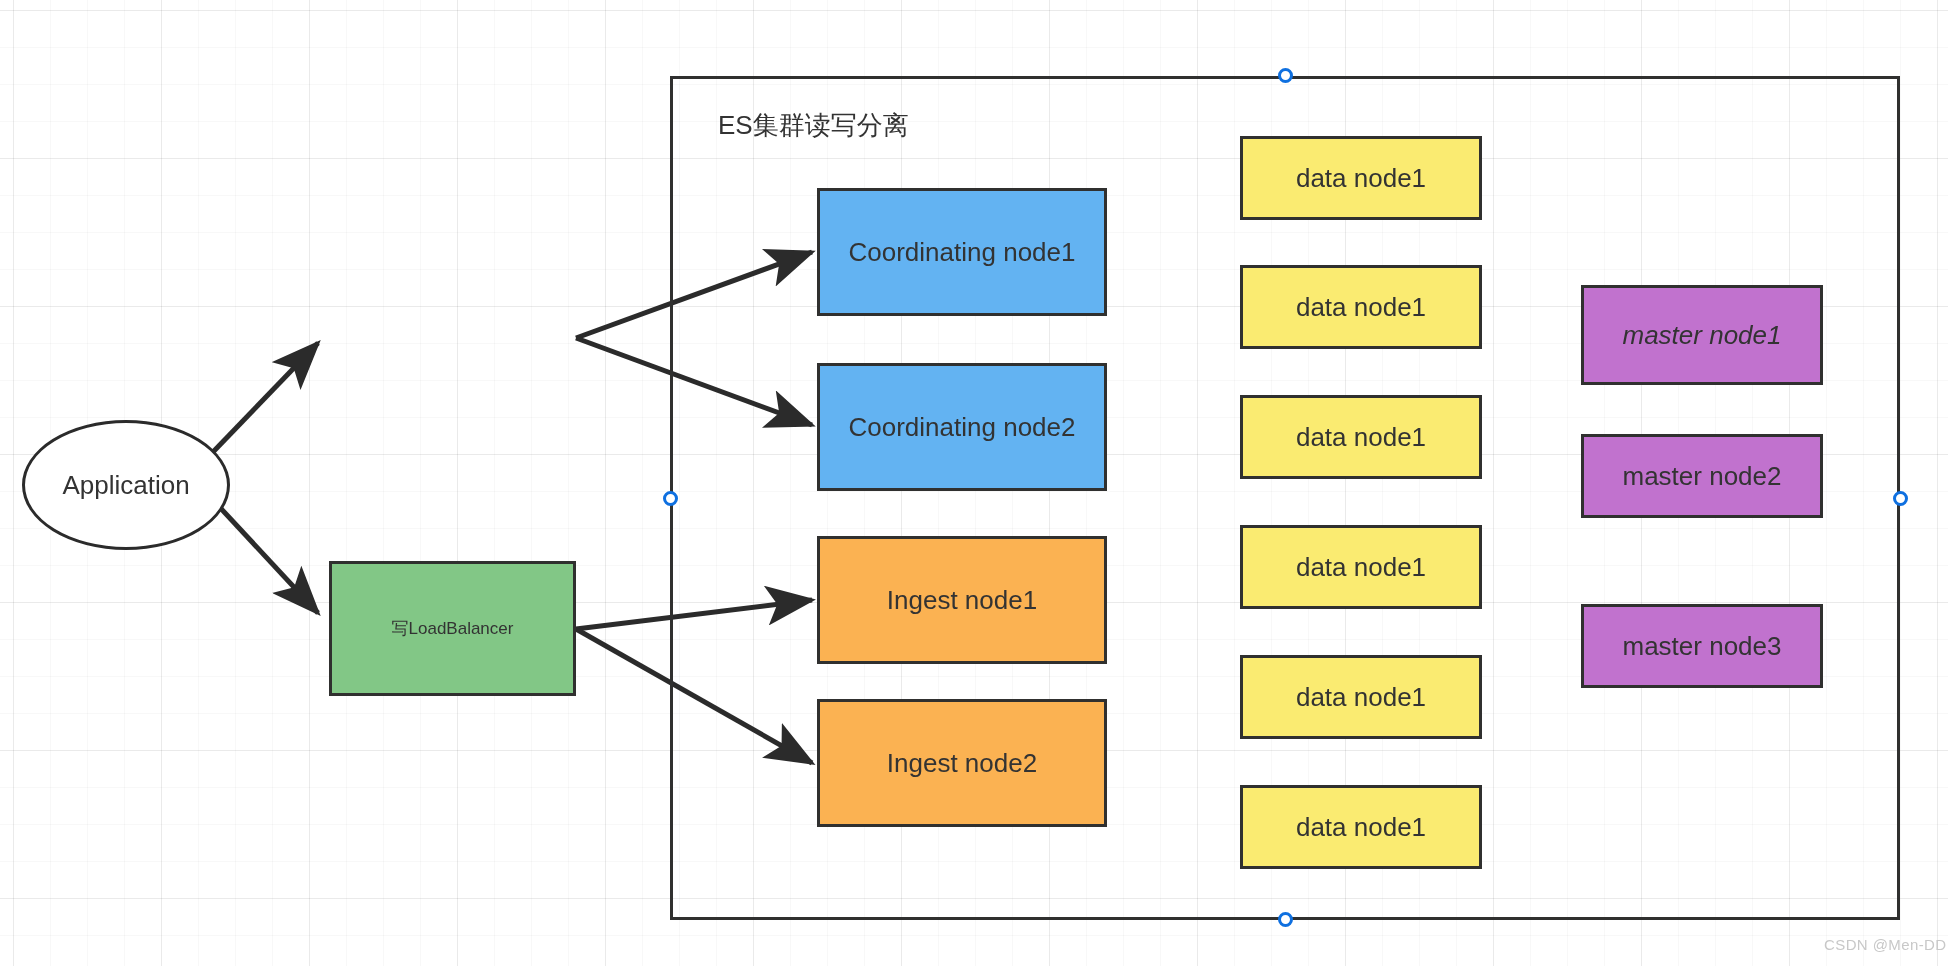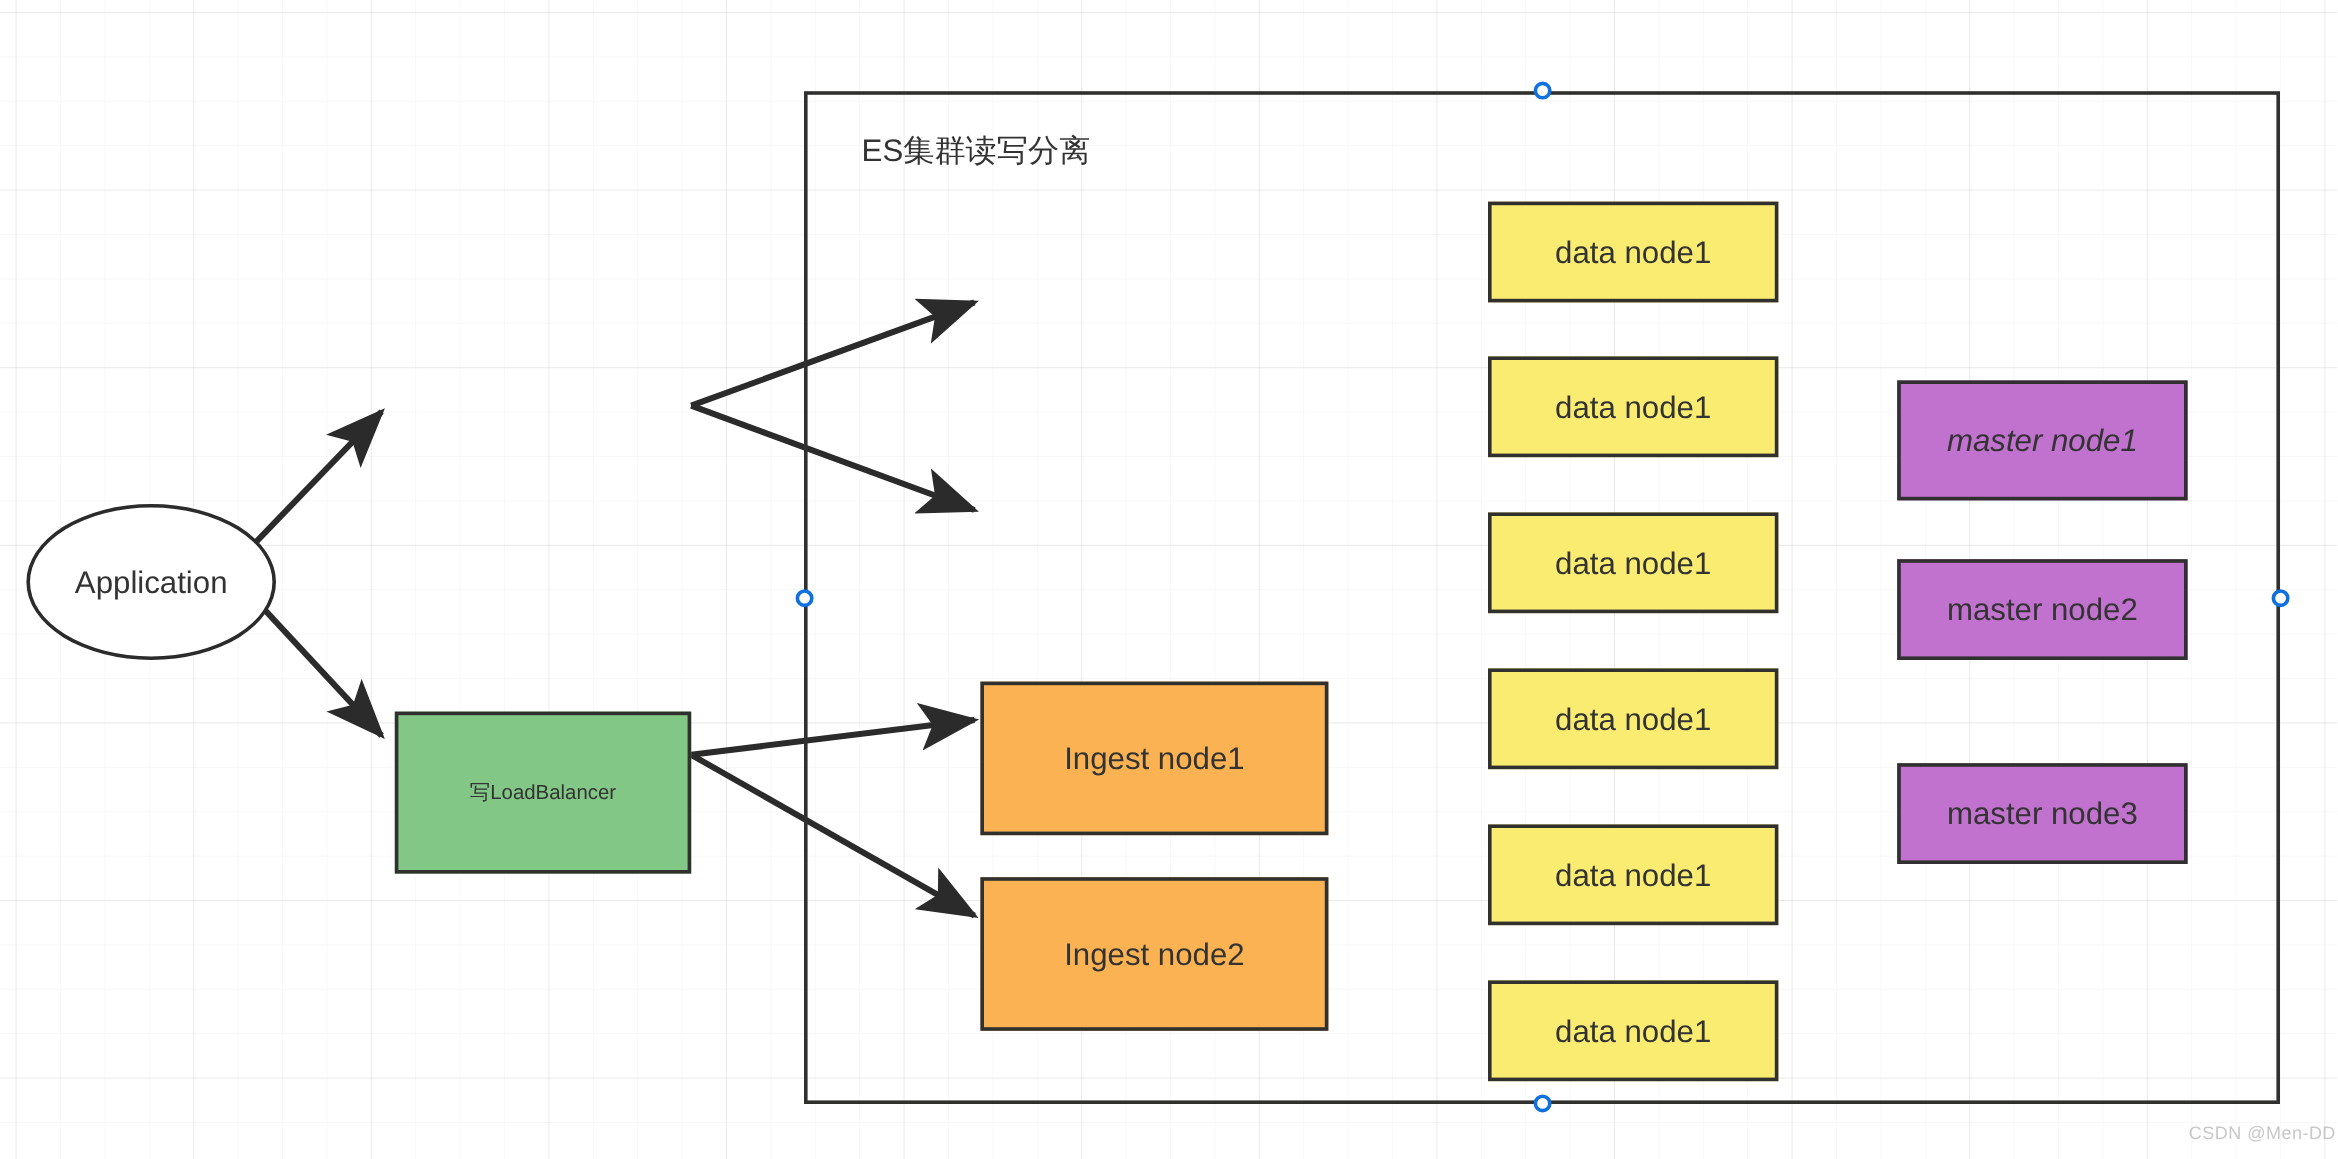--- a/index.html
+++ b/index.html
@@ -40,21 +40,20 @@
     position: absolute;
     box-sizing: border-box;
     border: 3px solid #30302f;
     display: flex;
     align-items: center;
     justify-content: center;
     color: #333333;
     text-align: left;
     line-height: 1.25;
     white-space: nowrap;
-    margin-top: 32px;
   }
 
   .ellipse {
     position: absolute;
     box-sizing: border-box;
     border: 3px solid #2b2b2b;
     border-radius: 50%;
     background: #ffffff;
     display: flex;
     align-items: center;
@@ -136,21 +135,27 @@
 
   <div class="ellipse" style="left:22px; top:420px; width:208px; height:130px; font-size:26px;">
     <span>Application</span>
   </div>
 
 
   <div class="node green" style="left:329px; top:561px; width:247px; height:135px; font-size:17px;">
     <span>写LoadBalancer</span>
   </div>
 
+  <div class="node blue" style="left:817px; top:188px; width:290px; height:128px; font-size:26px;">
+    <span>Coordinating node1</span>
+  </div>
 
+  <div class="node blue" style="left:817px; top:363px; width:290px; height:128px; font-size:26px;">
+    <span>Coordinating node2</span>
+  </div>
 
   <div class="node orange" style="left:817px; top:536px; width:290px; height:128px; font-size:26px;">
     <span>Ingest node1</span>
   </div>
 
   <div class="node orange" style="left:817px; top:699px; width:290px; height:128px; font-size:26px;">
     <span>Ingest node2</span>
   </div>
 
   <div class="node yellow" style="left:1240px; top:136px; width:242px; height:84px; font-size:26px;">

